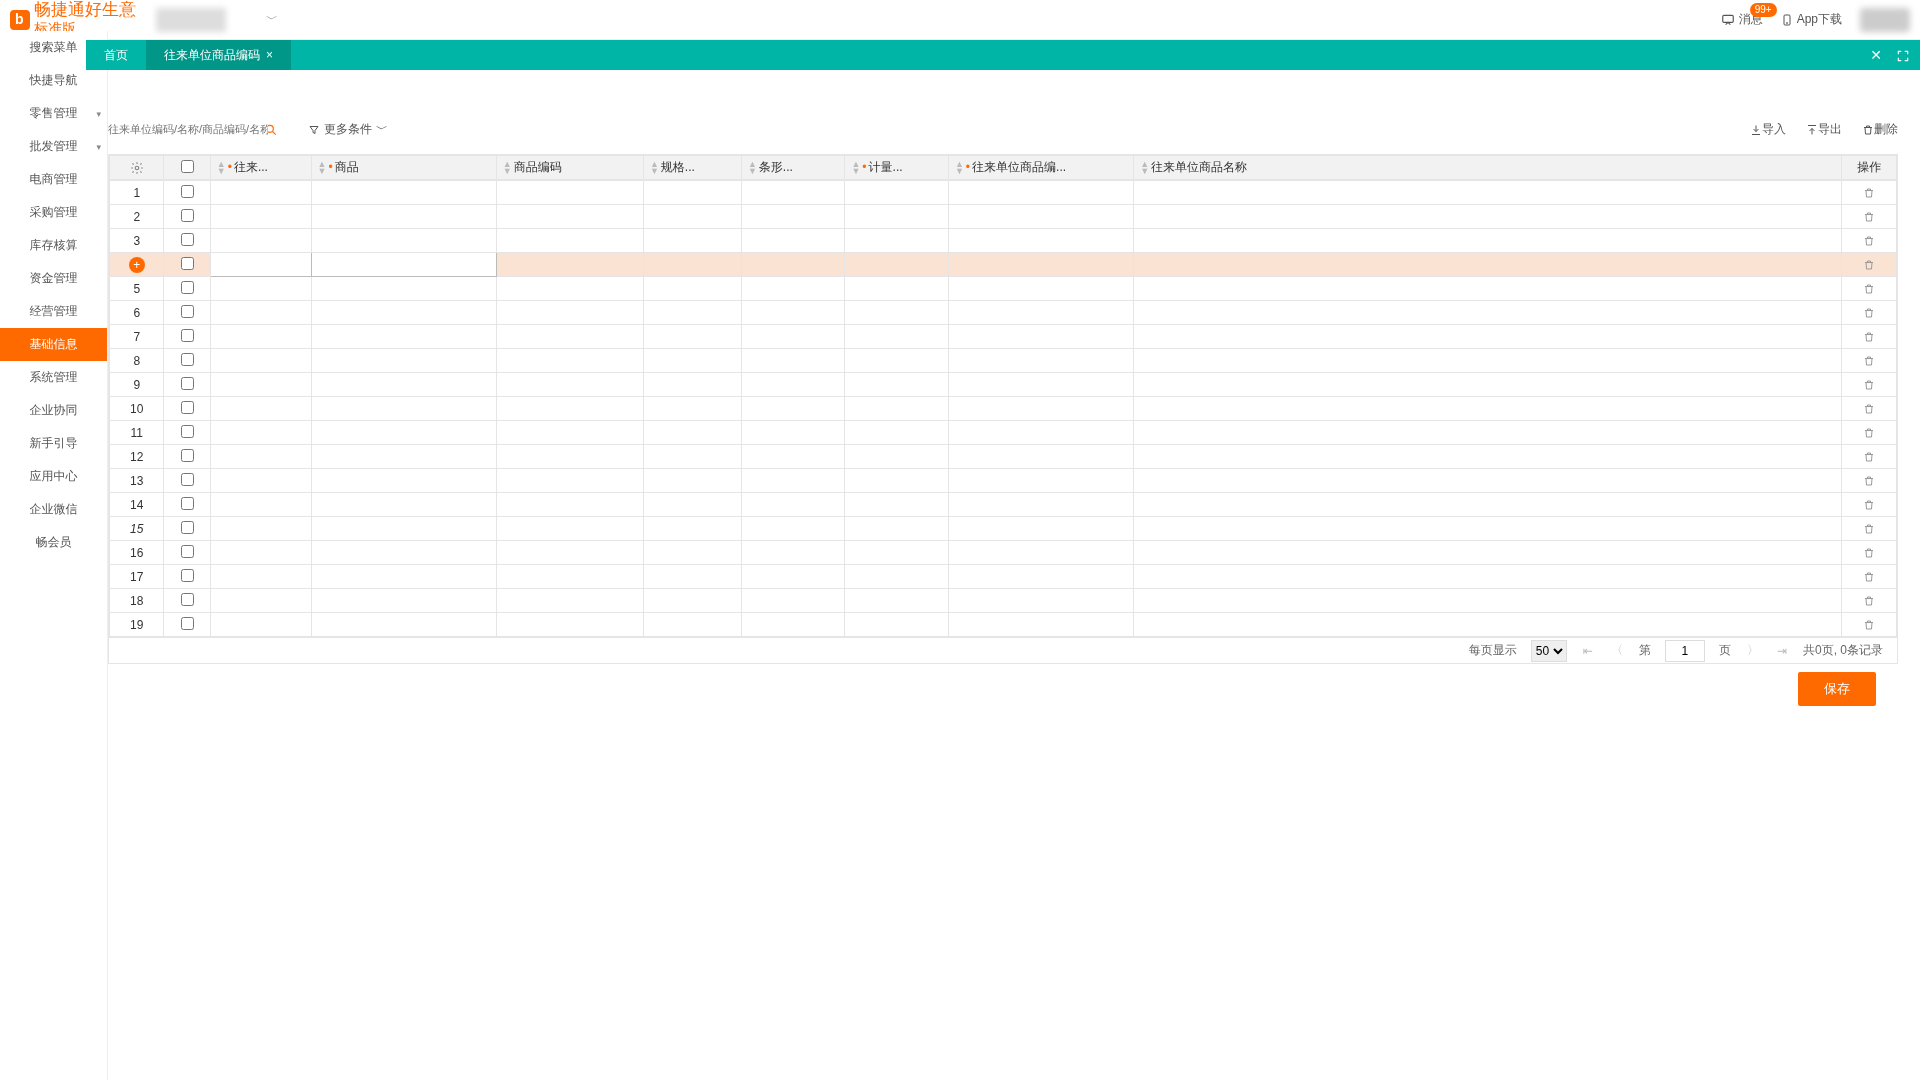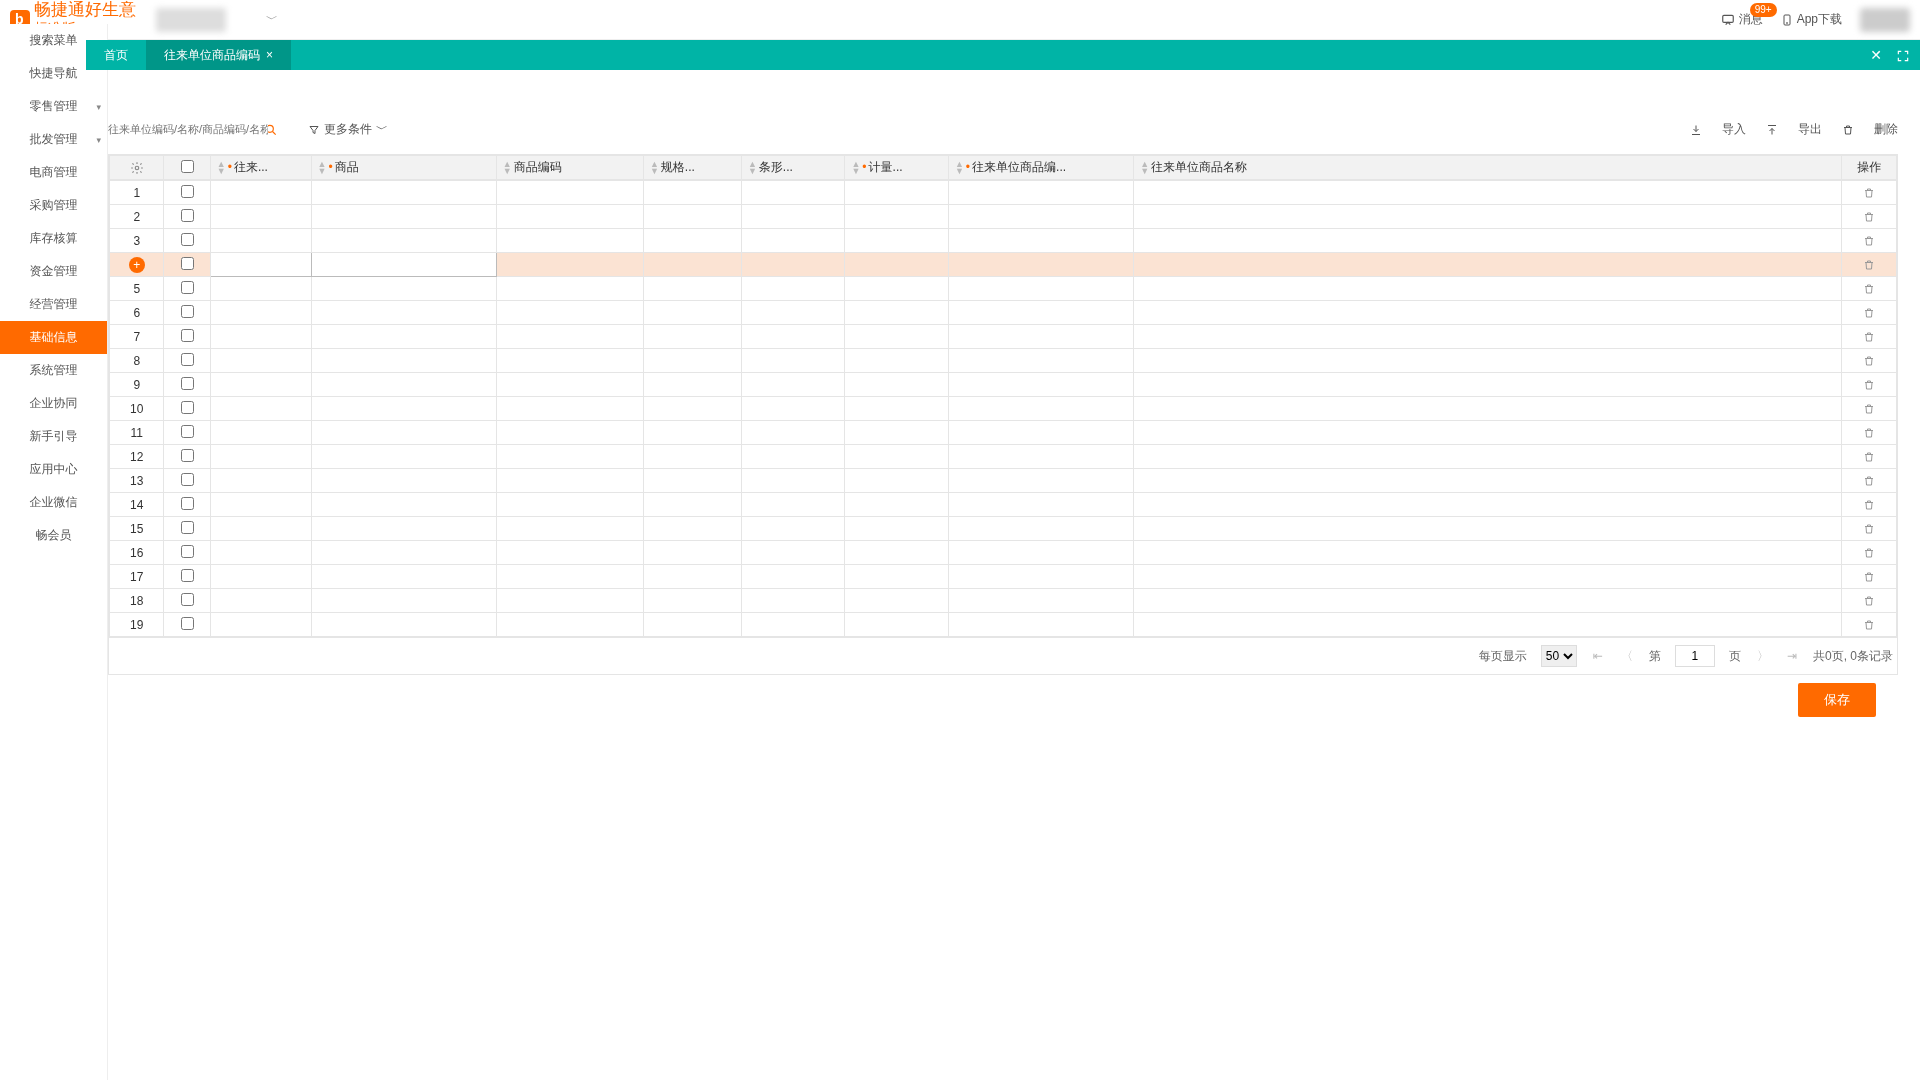--- a/index.html
+++ b/index.html
@@ -19,58 +19,58 @@
 .badge { position: absolute; top: -8px; right: -14px; background: #ff6a00; color: #fff; border-radius: 8px; padding: 0 5px; font-size: 10px; line-height: 14px; }
 .avatar-blur { width: 50px; height: 24px; background: #ccc; filter: blur(3px); border-radius: 3px; }
 
 
 .tab-bar { height: 30px; background: #00b4a6; display: flex; align-items: stretch; margin-left: 86px; position: relative; }
 .tab { padding: 0 18px; display: flex; align-items: center; color: #fff; font-size: 12px; cursor: pointer; }
 .tab.sub { background: #009688; gap: 6px; }
 .tab-close-x { font-size: 12px; }
 .tabbar-right { margin-left: auto; display: flex; align-items: center; gap: 14px; padding-right: 10px; }
 .tabbar-icon { color: #fff; cursor: pointer; font-size: 14px; }
-.sidebar-col { width: 108px; background: #fff; border-right: 1px solid #eee; position: absolute; left: 0; top: 24px; bottom: 0; }
+.sidebar-col { width: 108px; background: #fff; border-right: 1px solid #eee; position: absolute; left: 0; top: 31px; bottom: 0; }
 .side-item { height: 33px; display: flex; align-items: center; justify-content: center; font-size: 12px; color: #555; cursor: pointer; position: relative; }
 .side-item.active { background: #ff6a00; color: #fff; }
 .side-caret { position: absolute; right: 6px; font-size: 9px; color: #888; }
 
 
 .main { margin-left: 86px; flex: 1; display: flex; flex-direction: column; padding: 0 0 0 0; }
 .main-inner { margin-top: 30px; padding: 14px 22px 0 22px; flex: 1; display: flex; flex-direction: column; }
 
 
 .toolbar { display: flex; align-items: center; height: 30px; margin-bottom: 10px; }
 .search-wrap { position: relative; }
 .search-input { width: 160px; height: 24px; border: none; border-bottom: 1px solid transparent; font-size: 11px; color: #bbb; outline: none; }
 .search-icon { color: #ff6a00; font-size: 14px; margin-left: -4px; }
 .more-cond { margin-left: 30px; display: flex; align-items: center; gap: 4px; color: #555; cursor: pointer; }
 .toolbar-right { margin-left: auto; display: flex; gap: 20px; }
-.tb-btn { display: flex; align-items: center; gap: 20px; color: #555; cursor: pointer; }
+.tb-btn { display: flex; align-items: center; gap: 0; color: #555; cursor: pointer; }
 
 
 .table-wrap { flex: 1; border: 1px solid #e5e5e5; overflow: hidden; display: flex; flex-direction: column; }
 .grid { width: 100%; border-collapse: collapse; table-layout: fixed; }
 .grid th, .grid td { border: 1px solid #e5e5e5; height: 24px; padding: 0 6px; font-size: 12px; text-align: left; }
 .grid th { background: #f2f2f2; font-weight: normal; color: #333; white-space: nowrap; overflow: hidden; }
 .grid td { background: #fff; }
 .grid tr.active td { background: #fbe3d3; }
 .grid tr.active td.editable { background: #fff; border: 1px solid #bbb; }
 .col-gear { width: 40px; text-align: center !important; }
 .col-chk { width: 34px; text-align: center !important; }
 .col-ops { width: 40px; text-align: center !important; }
 .sort-arrows { color: #bbb; font-size: 9px; display: inline-block; line-height: 7px; vertical-align: middle; margin-right: 2px; }
 .req-dot { color: #ff6a00; margin-right: 2px; }
 .gear-icon, .trash-icon, .plus-badge { color: #888; cursor: pointer; }
 .plus-badge { display: inline-block; width: 16px; height: 16px; background: #ff6a00; color: #fff; border-radius: 50%; text-align: center; line-height: 16px; font-size: 12px; }
 .rowchk { }
 .grid-body-wrap { flex: 1; overflow: auto; }
 
 
-.pager { height: 37px; display: flex; align-items: center; justify-content: flex-end; gap: 14px; padding: 0 4px; border: 1px solid #e5e5e5; border-top: none; font-size: 12px; color: #666; }
+.pager { height: 26px; display: flex; align-items: center; justify-content: flex-end; gap: 14px; padding: 0 14px; border: 1px solid #e5e5e5; border-top: none; font-size: 12px; color: #666; }
 .pager select, .pager input { height: 22px; border: 1px solid #ddd; font-size: 12px; }
 .pager .page-input { width: 40px; text-align: center; }
 .pager .nav-btn { color: #bbb; cursor: pointer; padding: 0 2px; }
 
 
 .footer-bar { height: 50px; display: flex; align-items: center; justify-content: flex-end; padding: 0 22px; }
 .save-btn { background: #ff6a00; color: #fff; border: none; padding: 8px 26px; font-size: 13px; border-radius: 2px; cursor: pointer; }
 
 svg { display: inline-block; vertical-align: middle; }
 </style>
@@ -445,21 +445,21 @@
                 <td></td>
                 <td></td>
                 <td></td>
                 <td></td>
                 <td></td>
                 <td class="col-ops"><span class="trash-icon"><svg width="12" height="12" viewBox="0 0 24 24" fill="none" stroke="#999" stroke-width="2">
                       <path d="M4 7h16M9 7V4h6v3M6 7l1 13h10l1-13"></path>
                     </svg></span></td>
               </tr>
               <tr>
-                <td class="col-gear" style="text-align: center;">15</td>
+                <td class="col-gear" style="text-align: center; font-style: italic;">15</td>
                 <td class="col-chk"><input type="checkbox" class="rowchk" style=""></td>
                 <td></td>
                 <td></td>
                 <td></td>
                 <td></td>
                 <td></td>
                 <td></td>
                 <td></td>
                 <td></td>
                 <td class="col-ops"><span class="trash-icon"><svg width="12" height="12" viewBox="0 0 24 24" fill="none" stroke="#999" stroke-width="2">

